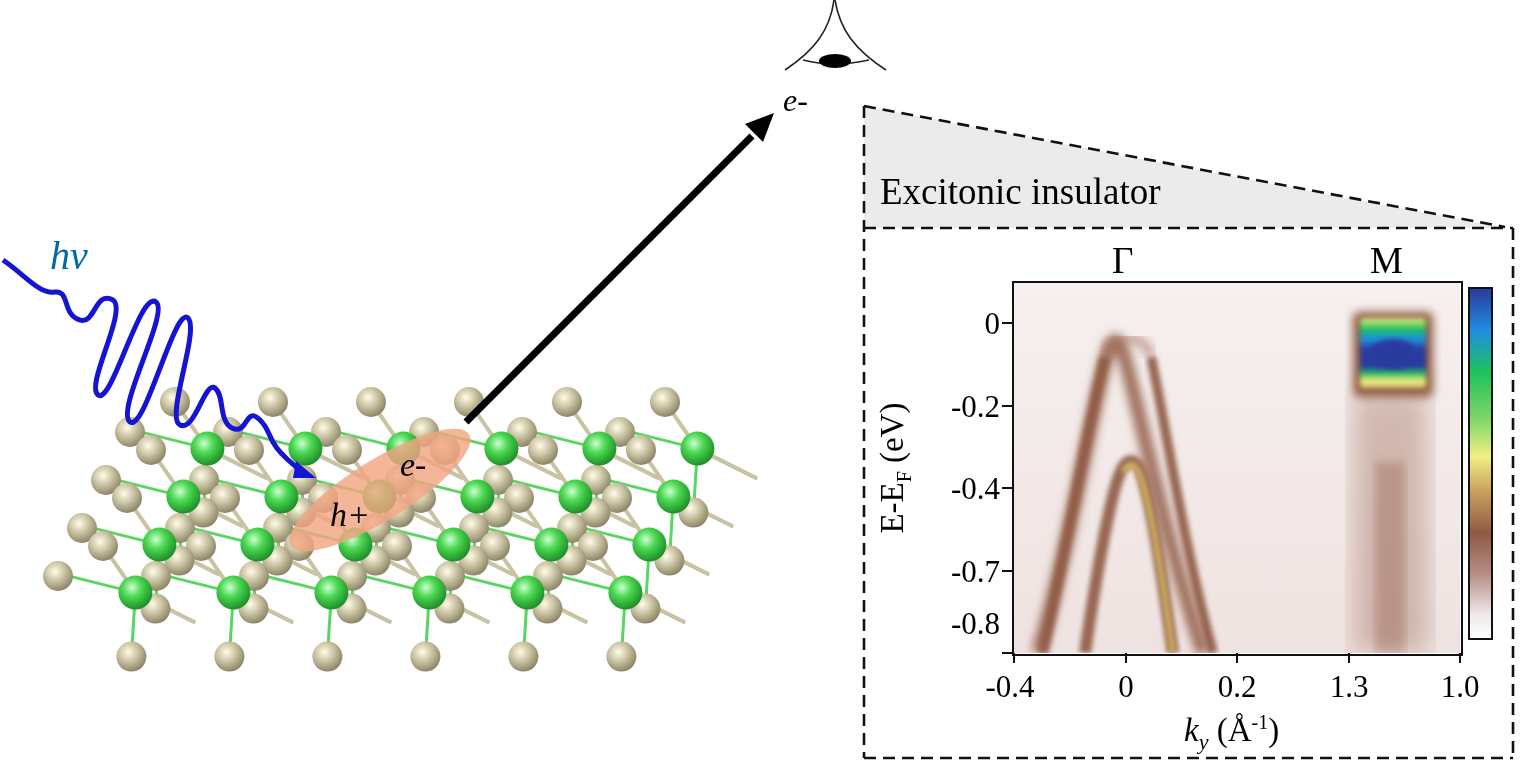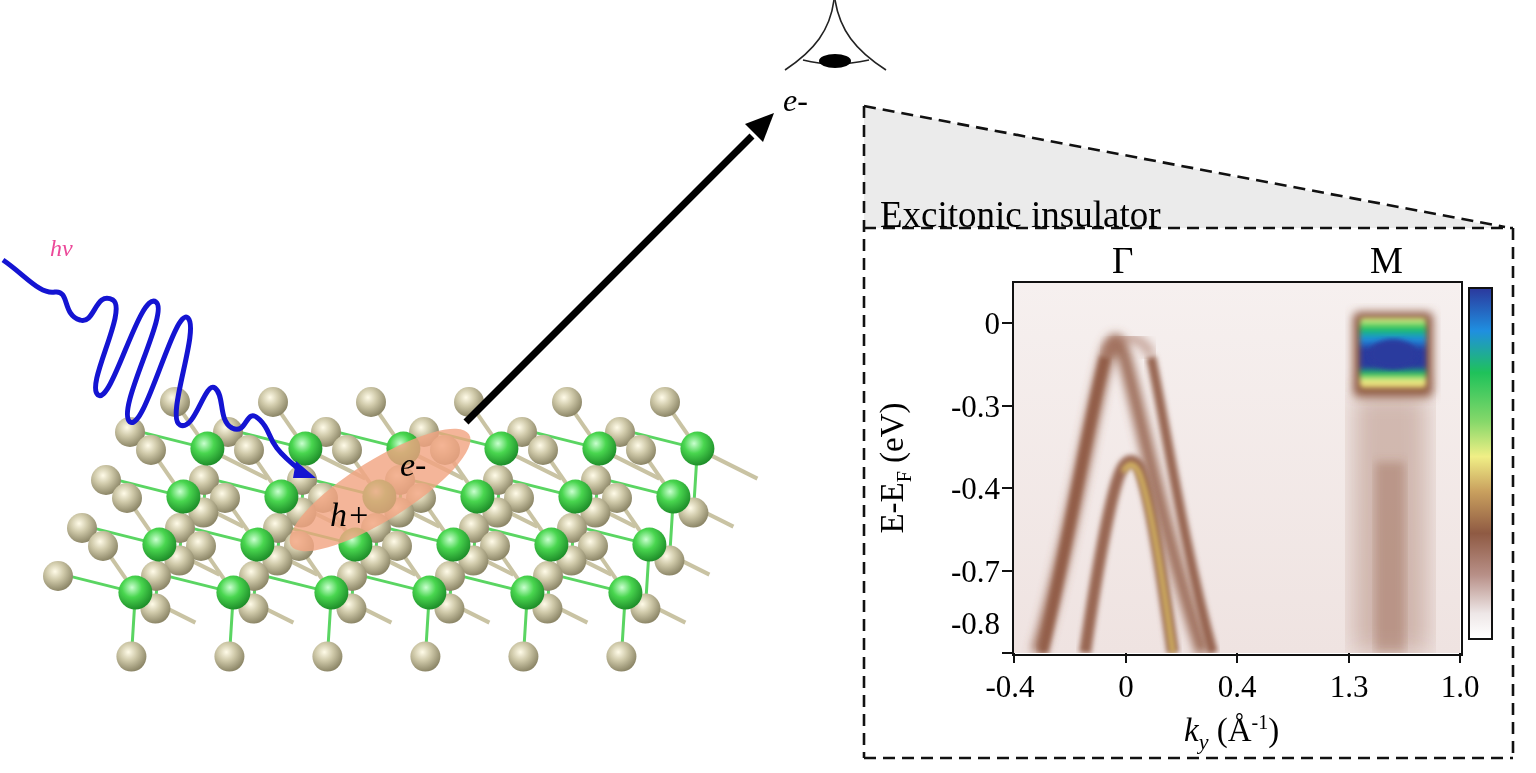--- a/index.html
+++ b/index.html
@@ -255,28 +255,28 @@
   <polygon points="864,106 1505,228 864,228" fill="#ebebeb"></polygon>
   <g fill="none" stroke="#111" stroke-width="2.6" stroke-dasharray="12,7">
     <line x1="864" y1="106" x2="1505" y2="227"></line>
     <line x1="864" y1="106" x2="864" y2="758"></line>
     <line x1="864" y1="228" x2="1513" y2="228"></line>
     <line x1="1513" y1="228" x2="1513" y2="758"></line>
     <line x1="864" y1="758" x2="1513" y2="758"></line>
   </g>
 </svg>
 
-<div class="lbl serif" style="left:50px;top:236px;font-size:24px;font-style:italic;color:#ec4899;">hν</div>
+<div class="lbl serif" style="left:50px;top:236px;font-size:40px;font-style:italic;color:#0369a1;">hν</div>
 <div class="lbl serif" style="left:330px;top:498px;font-size:34px;font-style:italic;">
   <span>h+</span>
 </div>
 <div class="lbl serif" style="left:400px;top:448px;font-size:34px;font-style:italic;">e-</div>
 <div class="lbl serif" style="left:783px;top:84px;font-size:32px;font-style:italic;">e-</div>
 
-<div class="lbl serif" style="left:880px;top:196px;font-size:37px;">Excitonic insulator</div>
+<div class="lbl serif" style="left:880px;top:173px;font-size:37px;">Excitonic insulator</div>
 <div class="lbl serif" style="left:1112px;top:242px;font-size:37px;">Γ</div>
 <div class="lbl serif" style="left:1370px;top:242px;font-size:37px;">M</div>
 
 <div class="heat">
   <svg width="447" height="371" viewBox="0 0 447 371">
     <defs>
       <filter id="blur6">
           <feGaussianBlur stdDeviation="5"></feGaussianBlur>
         </filter>
       <filter id="blur3">
@@ -318,39 +318,39 @@
 
 <div class="abs" style="left:1012px;top:281px;width:447px;height:371px;border:2px solid #111;"></div>
 
 <div>
   <div class="abs" style="left:1002px;top:322px;width:11px;height:2px;background:#111;"></div>
   <div class="abs" style="left:1002px;top:405px;width:11px;height:2px;background:#111;"></div>
   <div class="abs" style="left:1002px;top:487px;width:11px;height:2px;background:#111;"></div>
   <div class="abs" style="left:1002px;top:570px;width:11px;height:2px;background:#111;"></div>
   <div class="abs" style="left:1002px;top:652px;width:11px;height:2px;background:#111;"></div>
   <div class="ytick" style="left:920px;top:308px;">0</div>
-  <div class="ytick" style="left:920px;top:391px;">-0.3</div>
+  <div class="ytick" style="left:920px;top:391px;">-0.2</div>
   <div class="ytick" style="left:920px;top:473px;">-0.4</div>
   <div class="ytick" style="left:920px;top:556px;">-0.7</div>
   <div class="ytick" style="left:920px;top:608px;">-0.8</div>
 </div>
 
 <div class="lbl serif" style="left:895px;top:468px;font-size:33px;transform:translate(-50%,-50%) rotate(-90deg);">
   <span>E-E</span><sub style="font-size:20px;">F</sub><span> (eV)</span>
 </div>
 
 <div>
   <div class="abs" style="left:1013px;top:653px;width:2px;height:10px;background:#111;"></div>
   <div class="abs" style="left:1125px;top:653px;width:2px;height:10px;background:#111;"></div>
   <div class="abs" style="left:1236px;top:653px;width:2px;height:10px;background:#111;"></div>
   <div class="abs" style="left:1348px;top:653px;width:2px;height:10px;background:#111;"></div>
   <div class="abs" style="left:1459px;top:653px;width:2px;height:10px;background:#111;"></div>
   <div class="xtick" style="left:970px;top:671px;">-0.4</div>
   <div class="xtick" style="left:1086px;top:671px;">0</div>
-  <div class="xtick" style="left:1197px;top:671px;">0.4</div>
+  <div class="xtick" style="left:1197px;top:671px;">0.2</div>
   <div class="xtick" style="left:1309px;top:671px;">1.3</div>
   <div class="xtick" style="left:1420px;top:671px;">1.0</div>
 </div>
 <div class="lbl serif" style="left:1184px;top:712px;font-size:33px;">
   <i>k</i><sub style="font-size:22px;font-style:italic;">y</sub><span> (Å</span><sup style="font-size:20px;">-1</sup><span>)</span>
 </div>
 
 <div class="colorbar"></div>
 
 </body></html>

